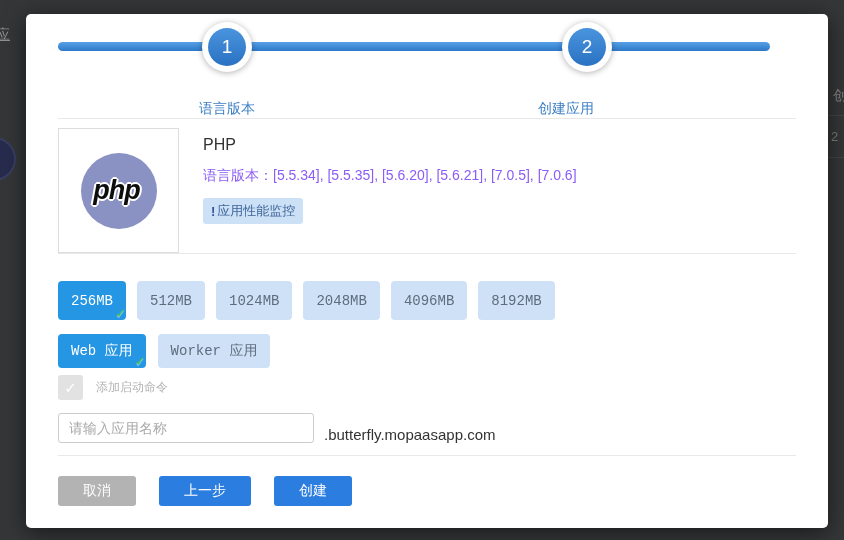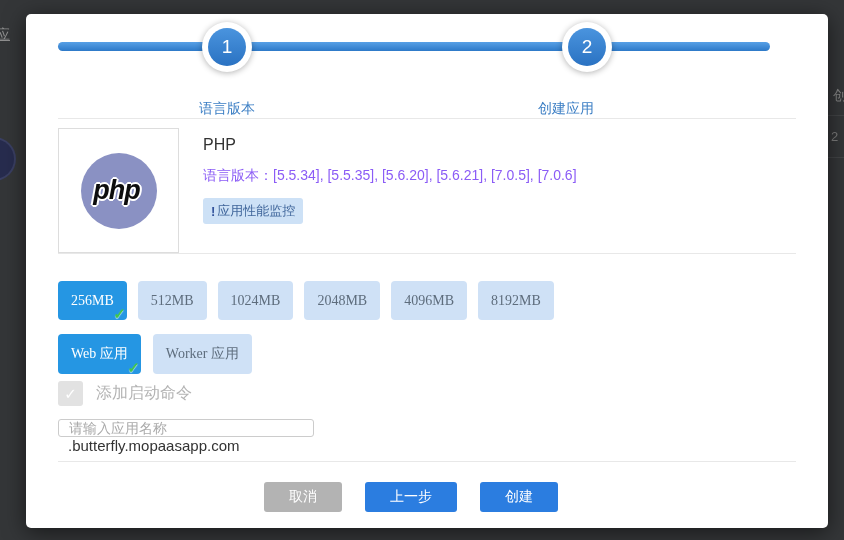--- a/index.html
+++ b/index.html
@@ -79,52 +79,52 @@
   }
   .badge-icon { font-weight:bold; color:#33539c; margin-right:2px; }
 
   
   .opt-row { display:flex; margin:0 32px; }
   .mem-row { margin-top:27px; gap:11px; }
   .type-row { margin-top:14px; gap:12px; }
   .opt-btn {
     position:relative; background:#cfe1f6; color:#5e6d7d; font-size:14px;
     border:none; border-radius:4px; padding:0 13px; cursor:pointer;
-    font-family:Liberation Serif, serif;
+    font-family:Liberation Mono, monospace;
   }
   .mem-row .opt-btn { height:39px; min-width:62px; }
-  .type-row .opt-btn { height:40px; }
+  .type-row .opt-btn { height:34px; }
   .opt-btn.selected { background:#2596e3; color:#fff; }
   .check-icon {
     position:absolute; right:1px; bottom:-3px; color:#3fc54d;
     font-size:15px; font-weight:bold; text-shadow:0 1px 1px rgba(255,255,255,0.7);
   }
 
   
   .cmd-row { display:flex; align-items:center; margin:7px 32px 0; height:25px; }
   .cmd-checkbox {
     width:25px; height:25px; background:#e2e2e2; border-radius:3px;
     display:flex; align-items:center; justify-content:center;
     color:#fff; font-size:15px; font-weight:bold; cursor:pointer;
   }
-  .cmd-label { margin-left:13px; font-size:16px; color:#b3b3b3; }
-
-  
-  .name-row { display:flex; align-items:flex-start; margin:13px 32px 0; height:30px;flex-direction:column; }
+  .cmd-label { margin-left:13px; font-size:12px; color:#b3b3b3; }
+
+  
+  .name-row { display:flex; align-items:flex-end; margin:13px 32px 0; height:30px; }
   .name-input {
     width:256px; height:30px; border:1px solid #ccc; border-radius:3px;
     padding:0 10px; font-size:14px; color:#333; outline:none; font-family:inherit;
   }
   .name-input::placeholder { color:#aaa; }
   .domain-suffix { margin-left:10px; font-size:15px; color:#333; }
 
   .divider.footer-div { margin-top:12px; }
 
   
-  .footer { display:flex; justify-content:center; gap:23px; margin:20px 64px 0 32px; }
+  .footer { display:flex; justify-content:flex-start; gap:23px; margin:20px 64px 0 32px; }
   .btn {
     height:30px; border:none; border-radius:3px; color:#fff; font-size:14px;
     padding:0 25px; cursor:pointer; font-family:inherit;
   }
   .btn-cancel { background:#b3b3b3; }
   .btn-blue { background:#2b7de0; }
 </style>
 </head>
 <body>
 

